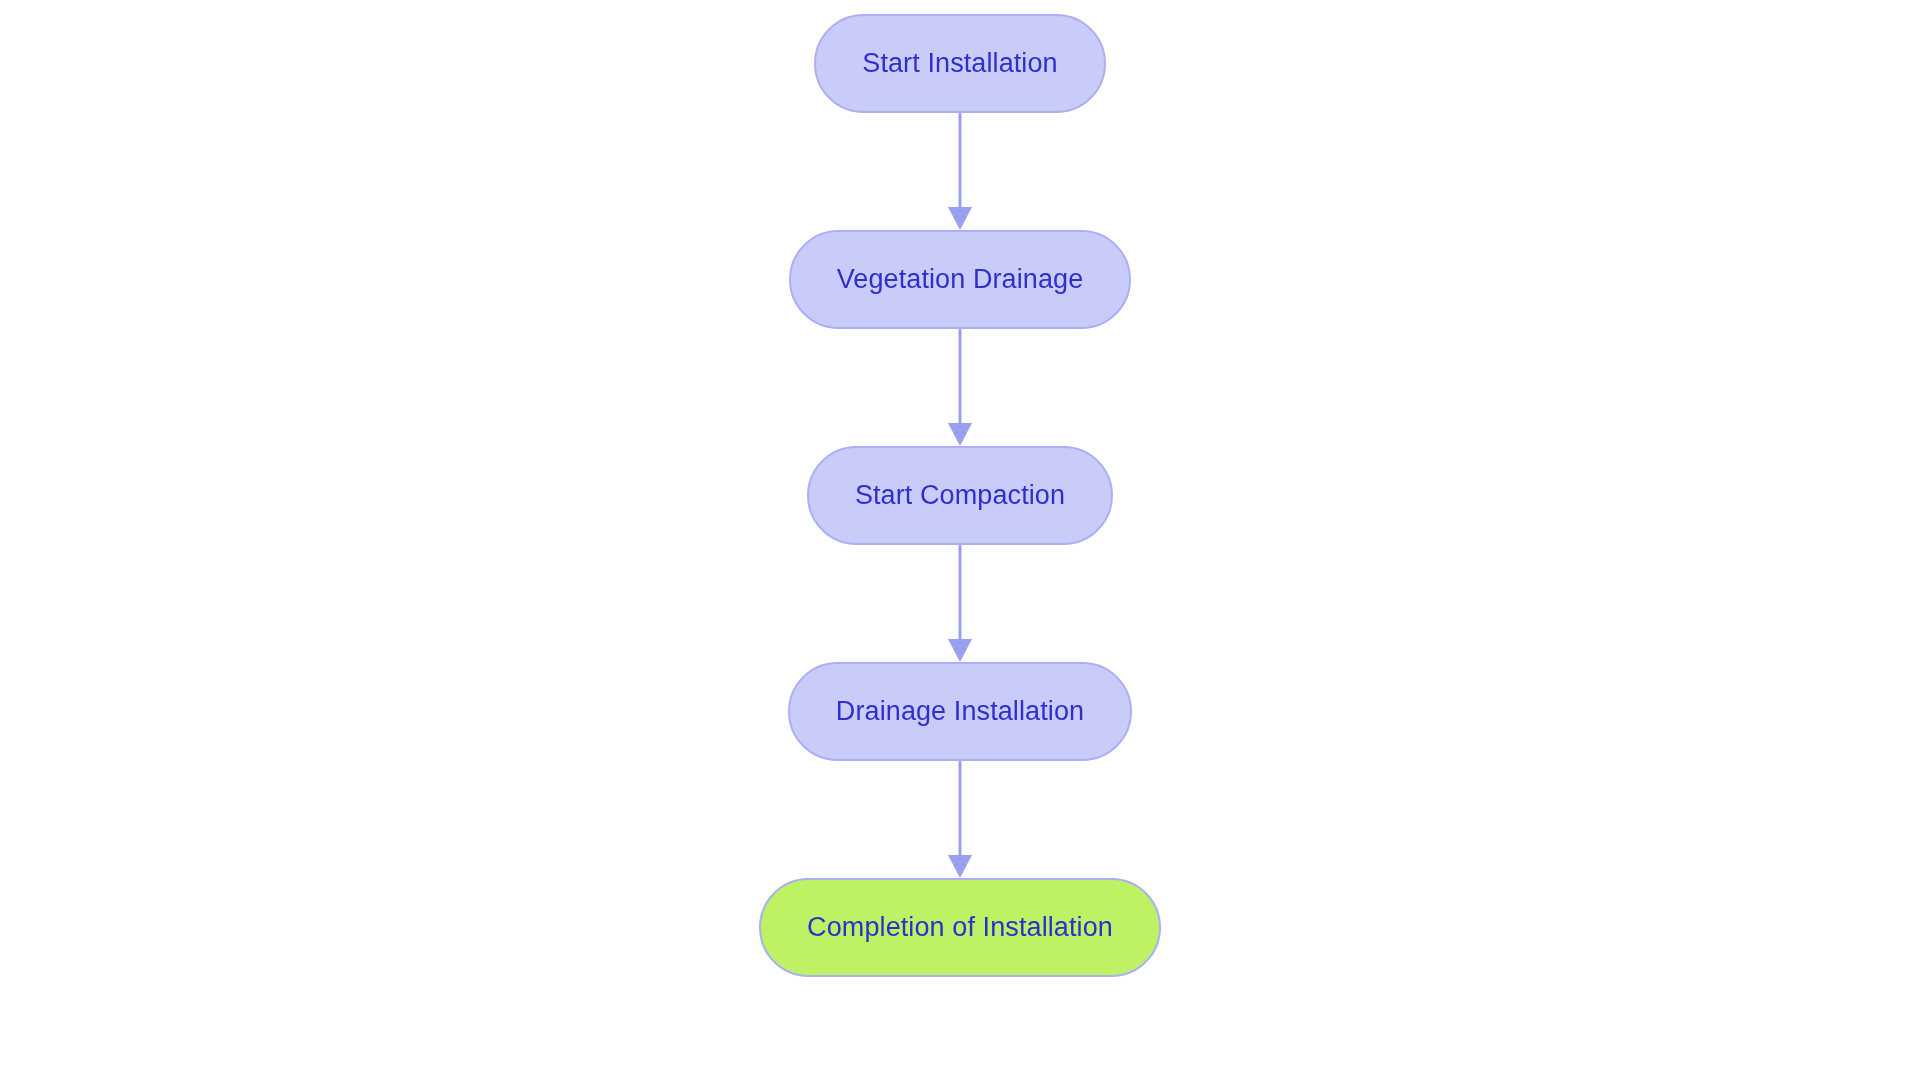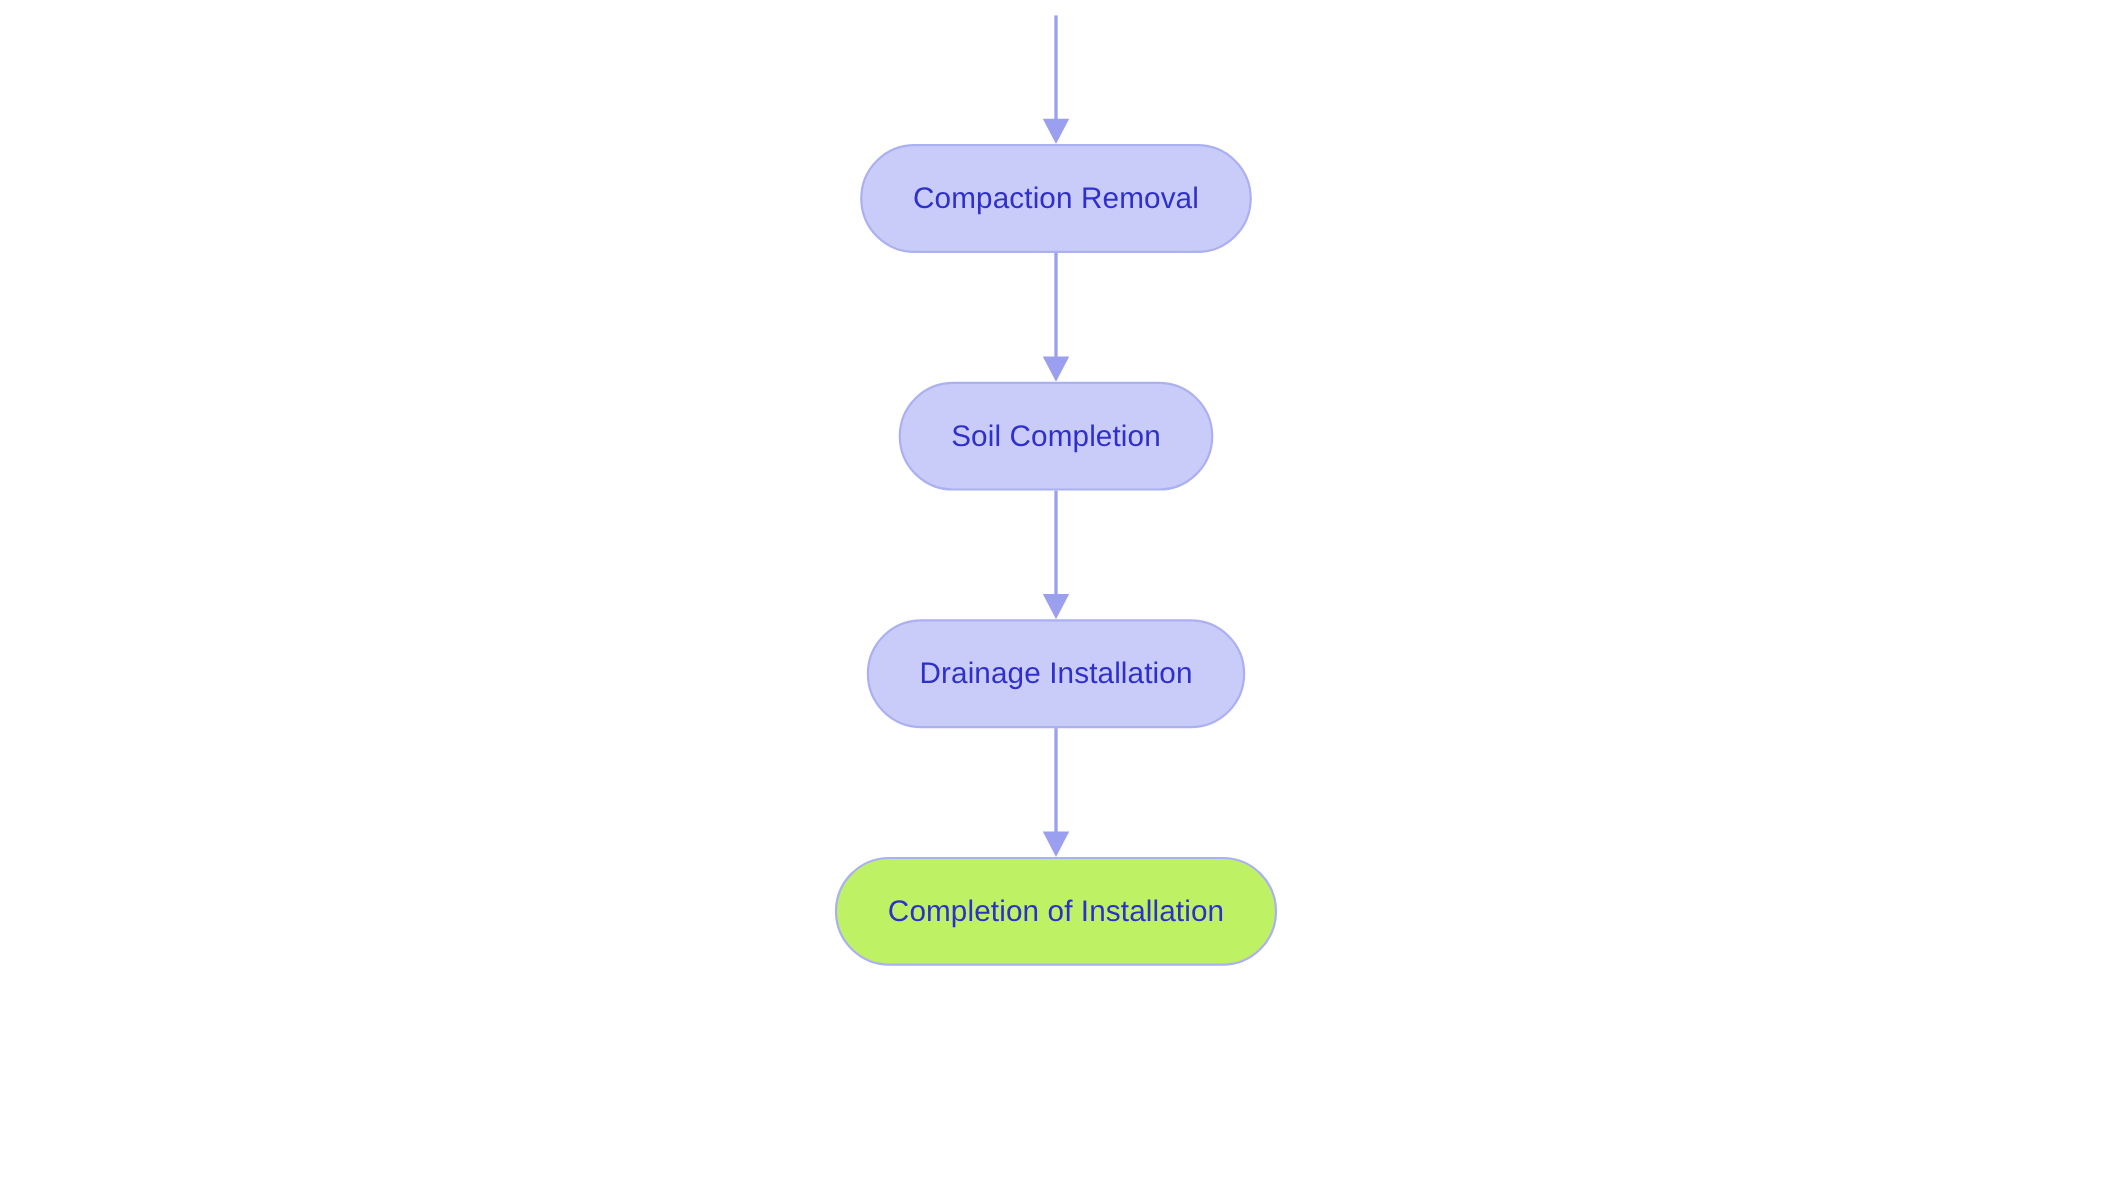--- a/index.html
+++ b/index.html
@@ -87,37 +87,40 @@
 
   
   .flow-column { padding-top: 14px; }
 </style>
 </head>
 <body style="background: rgb(255, 255, 255);">
 
 <div id="flow-canvas" style="background: rgb(255, 255, 255);">
   <div class="flow-column">
 
-
-    <div class="connector">
-      <div class="connector-line" style="background: rgb(154, 160, 239);"></div>
-      <div class="connector-arrowhead" style="border-top-color: rgb(154, 160, 239);"></div>
-    </div>
-
     <div class="node" style="background: rgb(201, 204, 249); border-color: rgb(170, 176, 242);">
-      <span class="node-label" style="color: rgb(47, 47, 204);">Compaction Removal</span>
+      <span class="node-label" style="color: rgb(47, 47, 204);">Start Installation</span>
     </div>
 
     <div class="connector">
       <div class="connector-line" style="background: rgb(154, 160, 239);"></div>
       <div class="connector-arrowhead" style="border-top-color: rgb(154, 160, 239);"></div>
     </div>
 
     <div class="node" style="background: rgb(201, 204, 249); border-color: rgb(170, 176, 242);">
-      <span class="node-label" style="color: rgb(47, 47, 204);">Soil Completion</span>
+      <span class="node-label" style="color: rgb(47, 47, 204);">Vegetation Drainage</span>
+    </div>
+
+    <div class="connector">
+      <div class="connector-line" style="background: rgb(154, 160, 239);"></div>
+      <div class="connector-arrowhead" style="border-top-color: rgb(154, 160, 239);"></div>
+    </div>
+
+    <div class="node" style="background: rgb(201, 204, 249); border-color: rgb(170, 176, 242);">
+      <span class="node-label" style="color: rgb(47, 47, 204);">Start Compaction</span>
     </div>
 
     <div class="connector">
       <div class="connector-line" style="background: rgb(154, 160, 239);"></div>
       <div class="connector-arrowhead" style="border-top-color: rgb(154, 160, 239);"></div>
     </div>
 
     <div class="node" style="background: rgb(201, 204, 249); border-color: rgb(170, 176, 242);">
       <span class="node-label" style="color: rgb(47, 47, 204);">Drainage Installation</span>
     </div>

